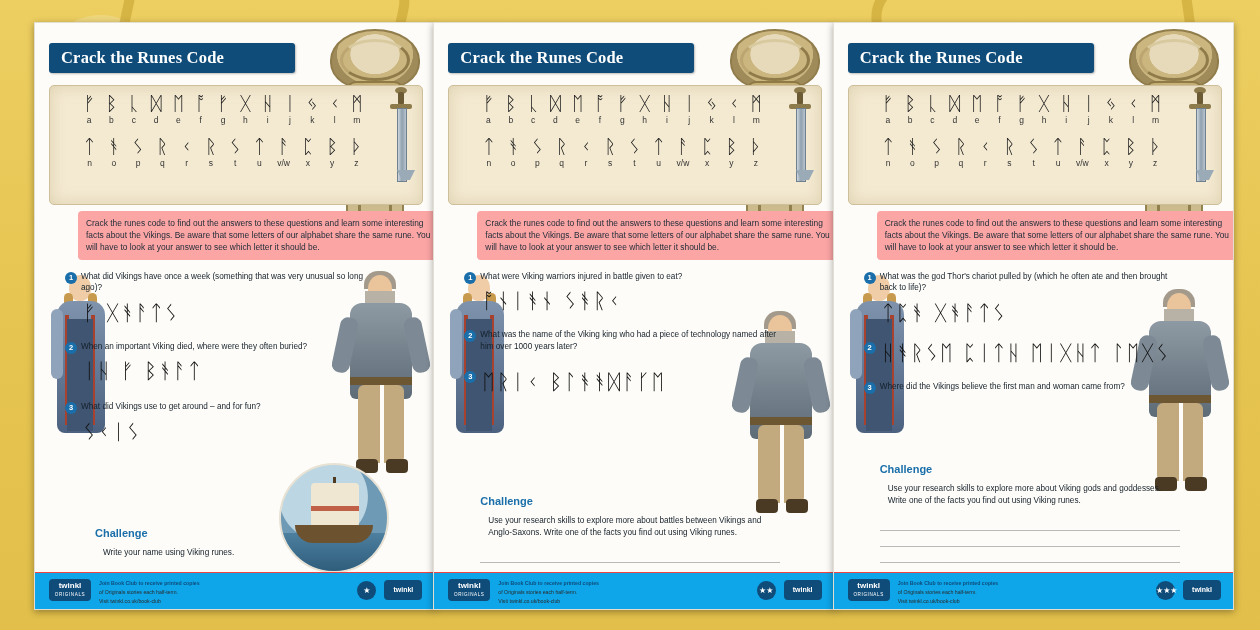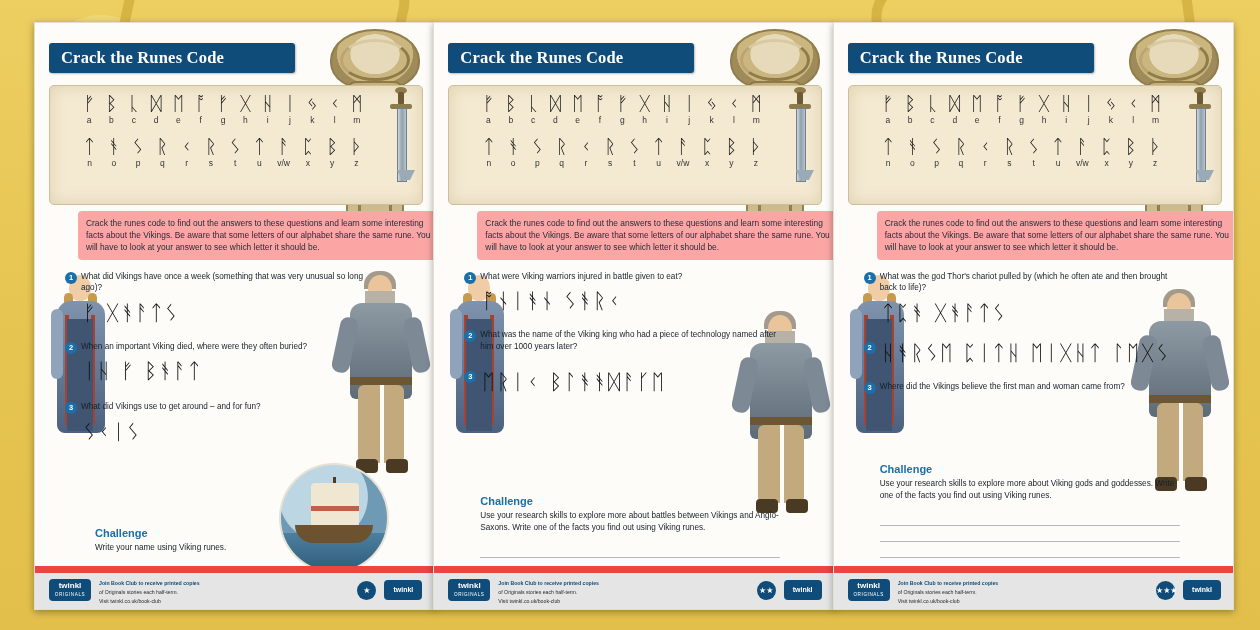--- a/index.html
+++ b/index.html
@@ -140,28 +140,28 @@
     position:absolute;left:-16px;top:1px;width:12px;height:12px;border-radius:50%;
     background:#1a6faa;color:#fff;font-size:7.5px;line-height:12px;text-align:center;font-weight:bold;
   }
   .q .qtext{font-size:8.2px;line-height:1.4;color:#15202a;}
   .answer{
     font-family:"DejaVu Sans", sans-serif;
     font-size:21px;letter-spacing:2px;color:#111;margin:7px 0 0 2px;
   }
   .challenge{position:absolute;left:60px;width:300px;}
   .challenge h4{margin:16px 0 3px;font-size:11px;color:#1a6faa;}
-  .challenge p{margin:0;font-size:8.2px;line-height:1.45;color:#15202a;}
+  .challenge p{margin:8px;font-size:8.2px;line-height:1.45;color:#15202a;}
   .lines{margin-top:8px;}
   .lines div{border-bottom:1px solid #b9b9b9;height:15px;}
 
   
   .footer{
     position:absolute;left:0;bottom:0;width:100%;height:36px;
-    border-top:7px solid #ef4444;background:#e5e5e5;
+    border-top:1px solid #ef4444;background:#0ea5e9;
   }
   .twinkl-logo{
     position:absolute;left:14px;top:6px;width:42px;height:22px;
     background:#0f4c7a;border-radius:4px;color:#fff;font-size:8px;
     text-align:center;line-height:13px;font-weight:bold;
   }
   .twinkl-logo small{display:block;font-size:4.6px;line-height:6px;font-weight:normal;letter-spacing:.6px;}
   .foot-text{
     position:absolute;left:64px;top:6px;font-size:5.2px;line-height:1.7;color:#2b2b2b;
   }

